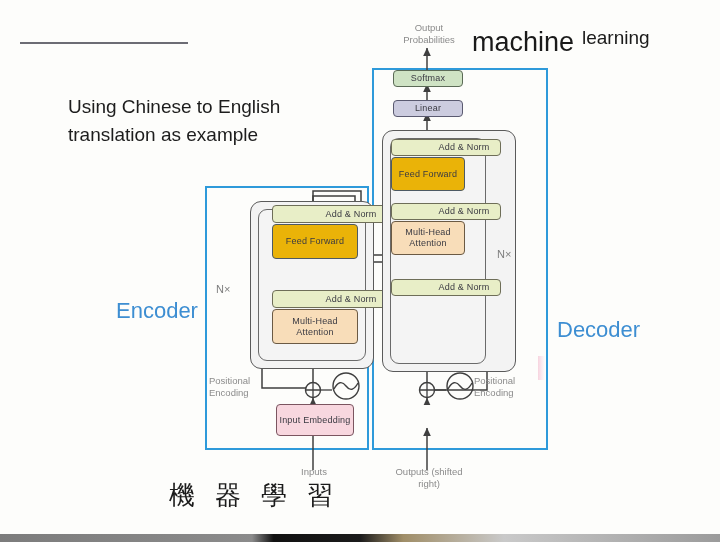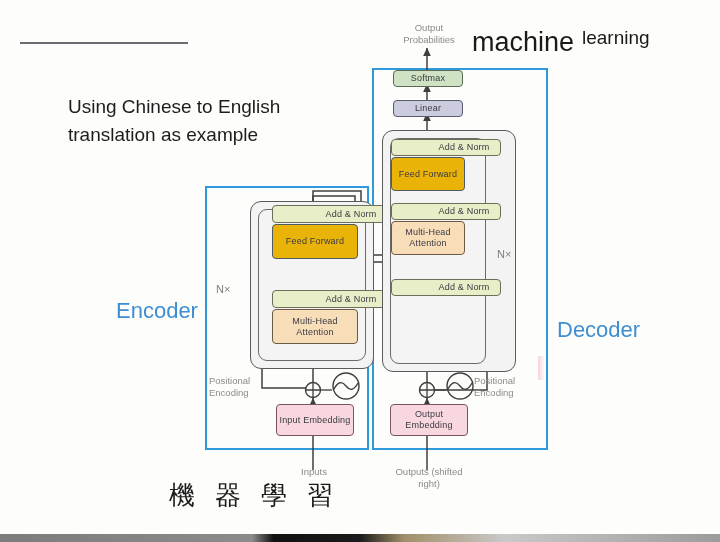--- a/index.html
+++ b/index.html
@@ -214,21 +214,20 @@
   <div class="blk linear" style="left:393px;top:100px;width:68px;height:15px;">Linear</div>
 
   <div class="blk addnorm" style="left:391px;top:139px;width:72px;height:15px;">Add &amp; Norm</div>
   <div class="blk ff" style="left:391px;top:157px;width:72px;height:32px;">Feed Forward</div>
 
   <div class="blk addnorm" style="left:391px;top:203px;width:72px;height:15px;">Add &amp; Norm</div>
   <div class="blk mha" style="left:391px;top:221px;width:72px;height:32px;">Multi-Head Attention</div>
 
   <div class="blk addnorm" style="left:391px;top:279px;width:72px;height:15px;">Add &amp; Norm</div>
 
-  <div class="blk emb" style="left:390px;top:404px;width:76px;height:30px;">Output Embedding</div>
 
   <div class="nx" style="left:497px;top:248px;">N×</div>
   <div class="cap left" style="left:474px;top:375px;width:68px;">Positional Encoding</div>
   <div class="cap" style="left:391px;top:22px;width:76px;">Output Probabilities</div>
   <div class="cap" style="left:394px;top:466px;width:70px;">Outputs (shifted right)</div>
 
   <div class="cjk" style="left:169px;">機</div>
   <div class="cjk" style="left:215px;">器</div>
   <div class="cjk" style="left:261px;">學</div>
   <div class="cjk" style="left:307px;">習</div>

